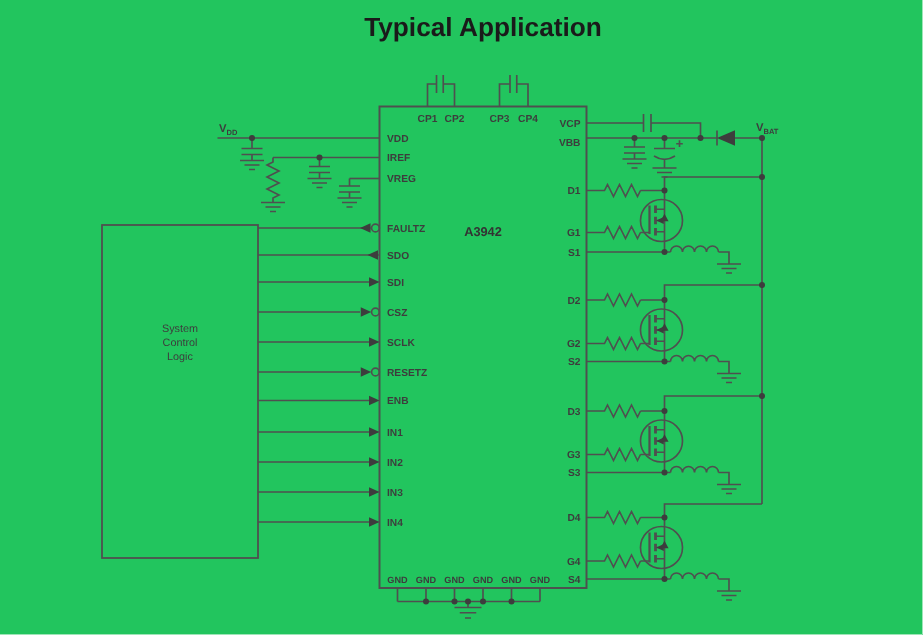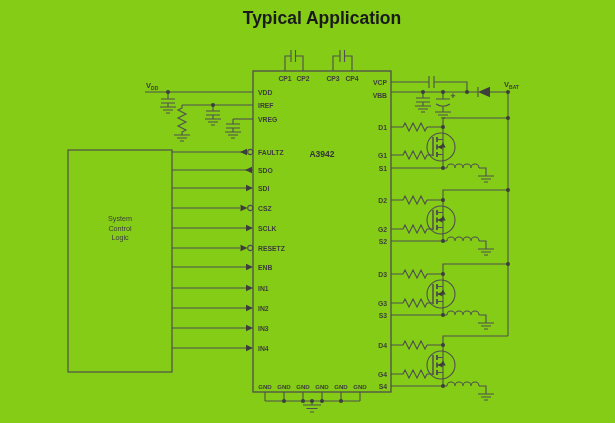--- a/index.html
+++ b/index.html
@@ -1,16 +1,16 @@
 <!DOCTYPE html>
 <html><head>
 <meta charset="utf-8">
 <style>
   html,body{margin:0;padding:0;background:#fff;}
-  .page{width:615px;height:423px;position:relative;background:#84cc16;overflow:hidden;
+  .page{width:615px;height:423px;position:relative;background:#22c55e;overflow:hidden;
         font-family:"Liberation Sans", sans-serif;}
   svg{position:absolute;top:0;left:0;}
   text{fill:#333;font-family:"Liberation Sans", sans-serif;}
   .title{font-size:17.5px;font-weight:bold;fill:#1a1a1a;}
   .icname{font-size:8.5px;font-weight:bold;}
   .pin{font-size:6.8px;font-weight:bold;fill:#3d3d3d;}
   .gndl{font-size:6.1px;font-weight:bold;fill:#3d3d3d;}
   .sup{font-size:7.5px;font-weight:bold;fill:#3d3d3d;}
   .sub{font-size:5px;font-weight:bold;fill:#3d3d3d;}
   .logic{font-size:7.2px;fill:#3d3d3d;}

